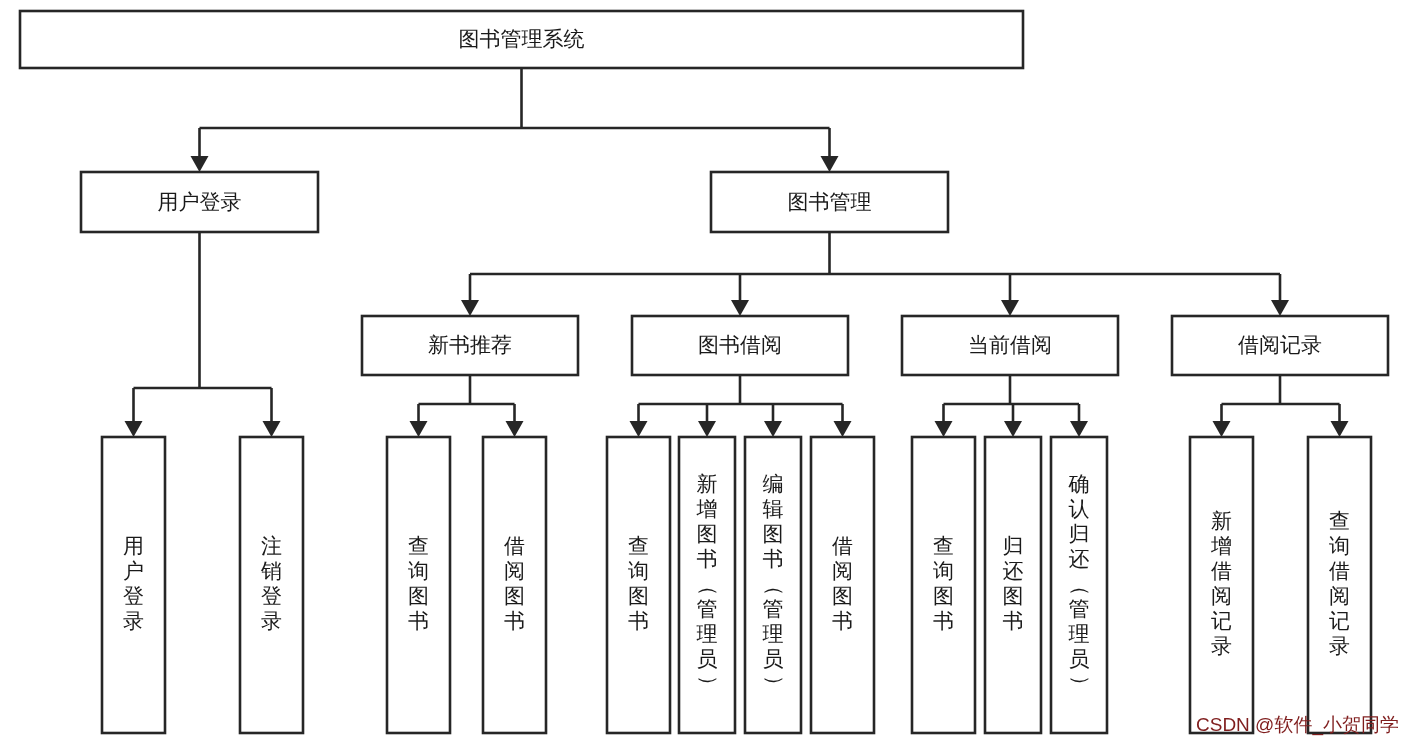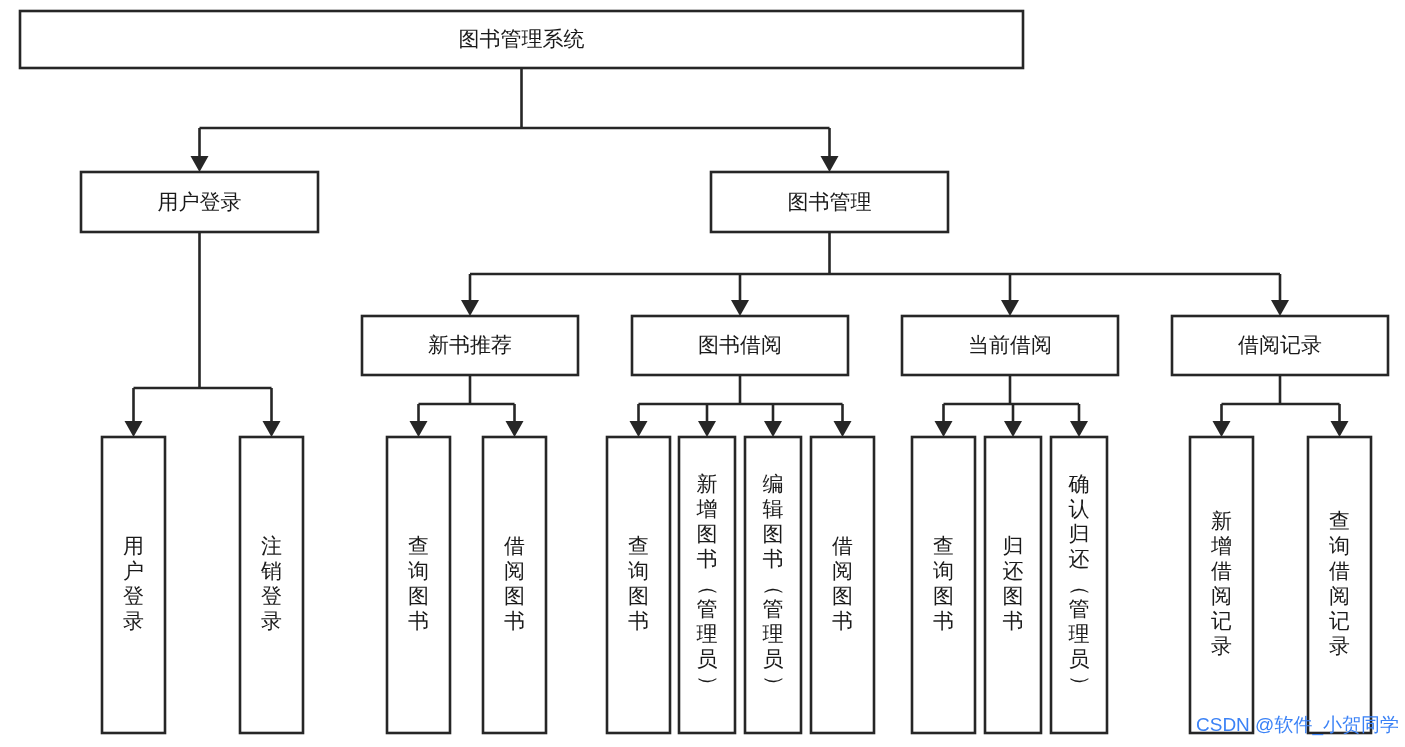--- a/index.html
+++ b/index.html
@@ -68,21 +68,21 @@
     display: block;
     height: 25px;
   }
   .leaf-label span.rot {
     transform: rotate(90deg);
   }
   .watermark {
     position: absolute;
     font-family: "Liberation Sans", "DejaVu Sans", sans-serif;
     font-size: 19px;
-    color: #3b82f6;
+    color: #7f1d1d;
     white-space: nowrap;
   }
 </style>
 </head>
 <body>
 
 <div id="diagram-root">
   <svg class="flow" viewBox="0 0 1405 747">
     <g id="connectors">
         <line x1="521.5" y1="68" x2="521.5" y2="128" class="conn"></line>

